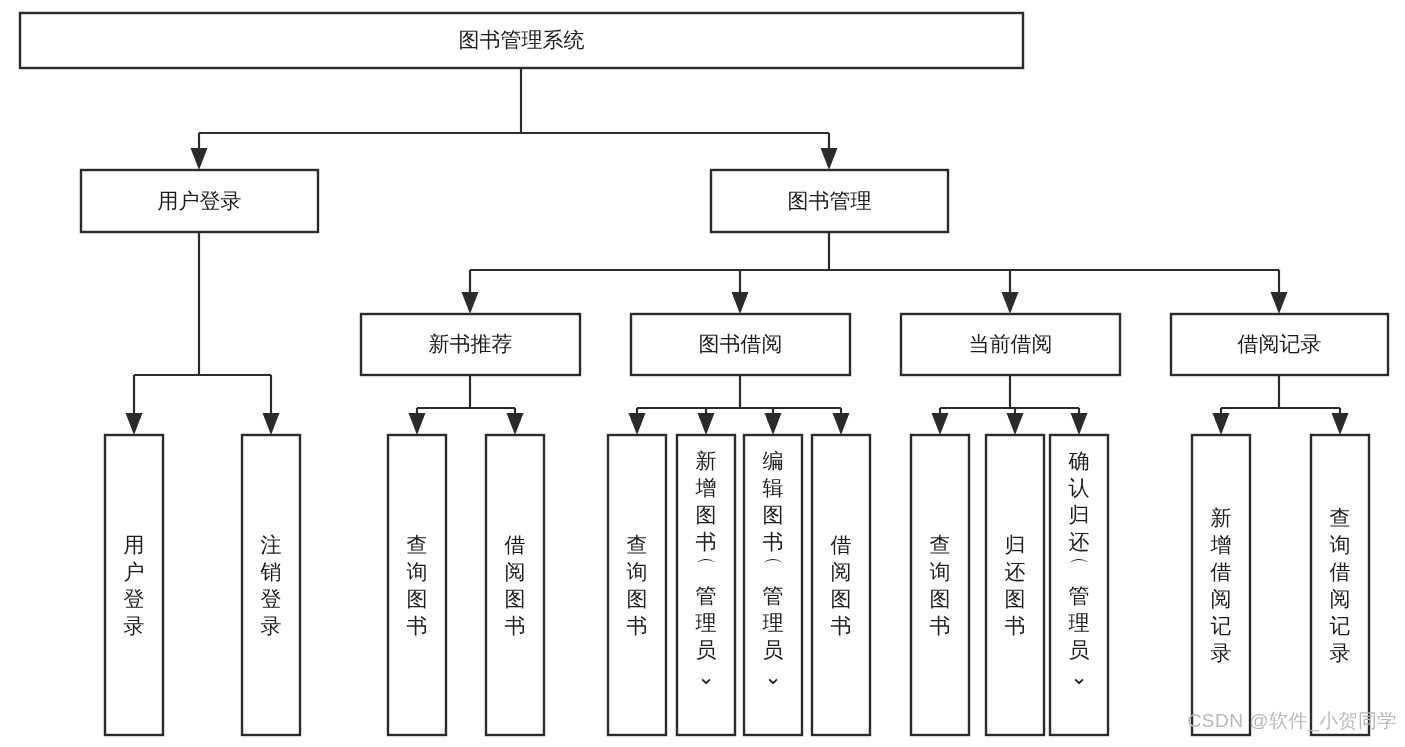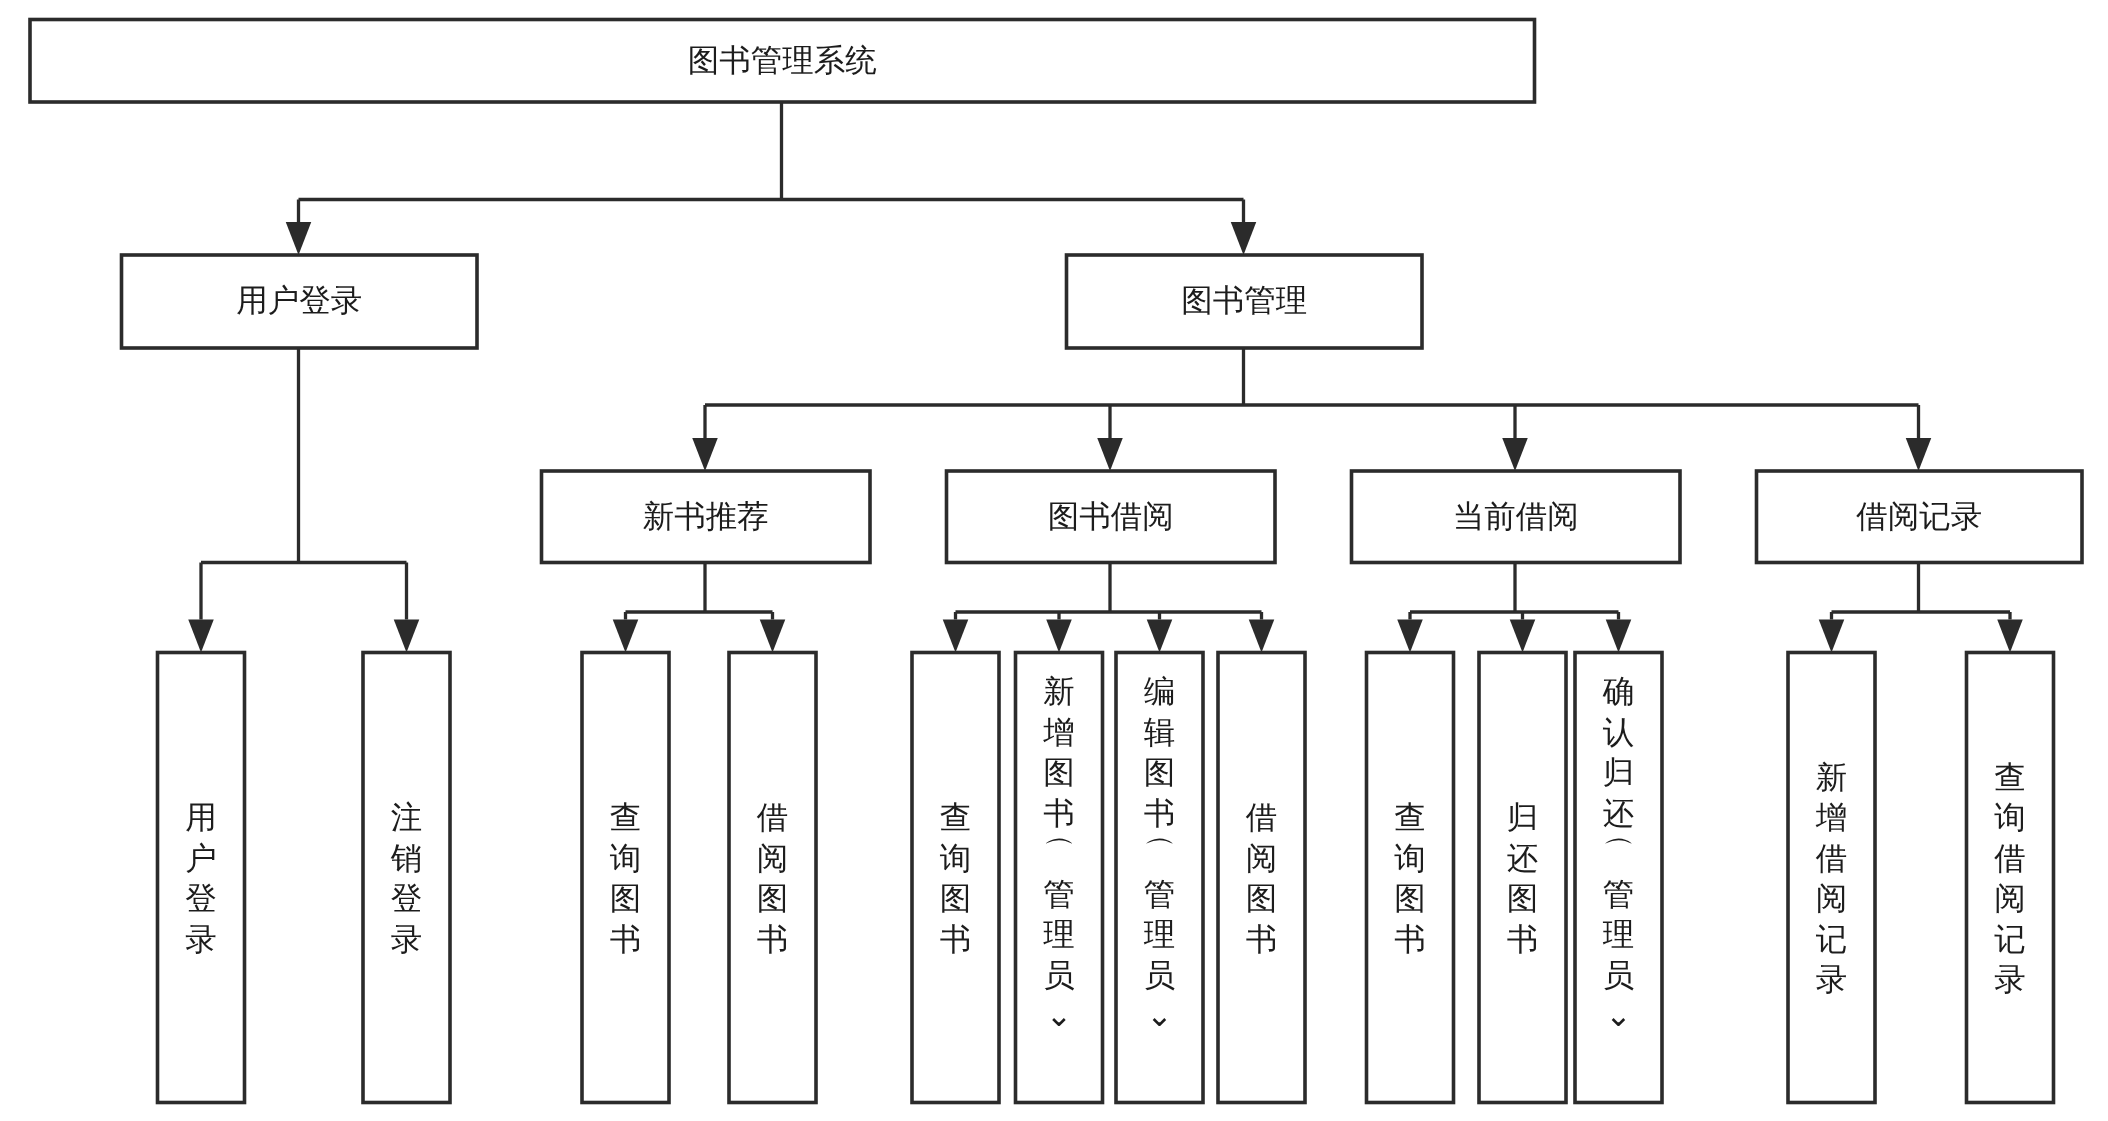--- a/index.html
+++ b/index.html
@@ -215,13 +215,14 @@
         <g>
           <rect class="node-box" x="1192" y="435" width="58" height="300"></rect>
           <text class="node-label-v" x="1221" y="525.06"><tspan x="1221" dy="0">新</tspan><tspan x="1221" dy="27">增</tspan><tspan x="1221" dy="27">借</tspan><tspan x="1221" dy="27">阅</tspan><tspan x="1221" dy="27">记</tspan><tspan x="1221" dy="27">录</tspan></text>
         </g>
         <g>
           <rect class="node-box" x="1311" y="435" width="58" height="300"></rect>
           <text class="node-label-v" x="1340" y="525.06"><tspan x="1340" dy="0">查</tspan><tspan x="1340" dy="27">询</tspan><tspan x="1340" dy="27">借</tspan><tspan x="1340" dy="27">阅</tspan><tspan x="1340" dy="27">记</tspan><tspan x="1340" dy="27">录</tspan></text>
         </g>
       </g>
   </svg>
+  <div class="watermark-text">CSDN @软件_小贺同学</div>
 </div>
 
 </body></html>

